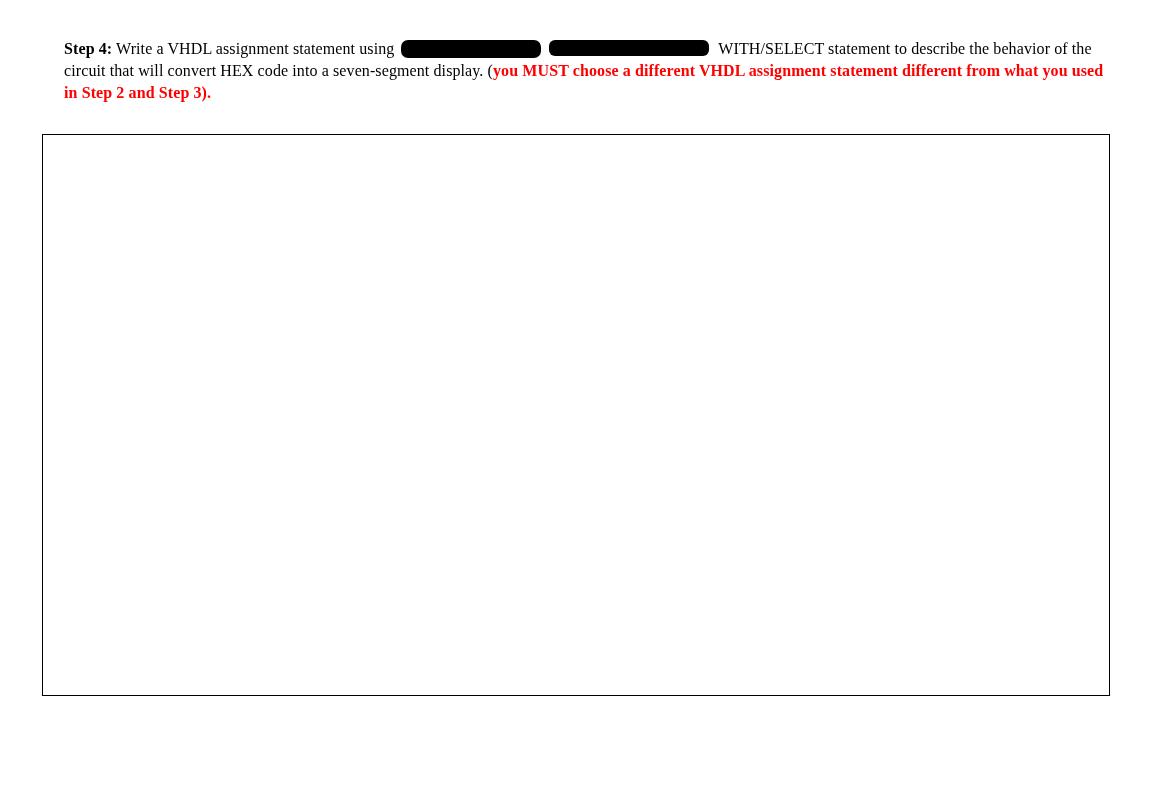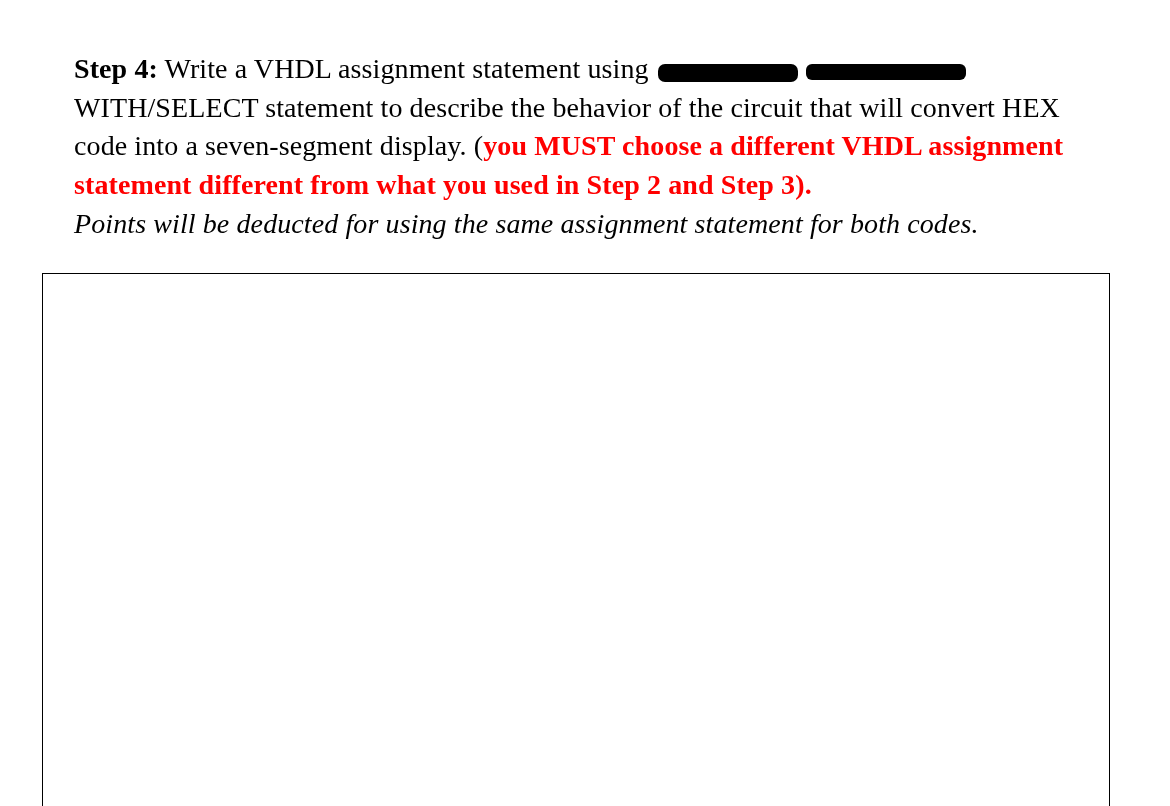--- a/index.html
+++ b/index.html
@@ -9,24 +9,23 @@
     width: 1170px;
     height: 806px;
     font-family: "Times New Roman", Times, serif;
     color: #000000;
   }
   .page {
     box-sizing: border-box;
     padding: 22px 50px 20px 64px;
   }
   .prompt {
-    font-size: 28px;
+    font-size: 16px;
     line-height: 1.38;
     letter-spacing: 0.1px;
-    margin-left: 10px;
   }
   .bold { font-weight: 700; }
   .red  { color: #ff0000; font-weight: 700; }
   .ital { font-style: italic; }
   .redaction {
     display: inline-block;
     vertical-align: -4px;
     background: #000000;
     height: 18px;
     border-radius: 7px;
@@ -42,18 +41,17 @@
 </style>
 </head>
 <body>
 
 <div class="page">
 
   <p class="prompt">
     <span class="bold">Step 4:</span><span> Write a VHDL assignment statement using</span>
     <span class="redaction r1"></span><span class="redaction r2"></span><span> WITH/SELECT statement to describe the behavior of the circuit that will convert HEX code into a seven-segment display. (</span><span class="red">you MUST choose a different VHDL assignment statement different from what you used in Step 2 and Step 3).</span>
     <br>
-    <span class="ital"> Points will be deducted for using the same assignment statement for both codes.</span>
   </p>
 
   <div class="answer-box"></div>
 
 </div>
 
 </body></html>

